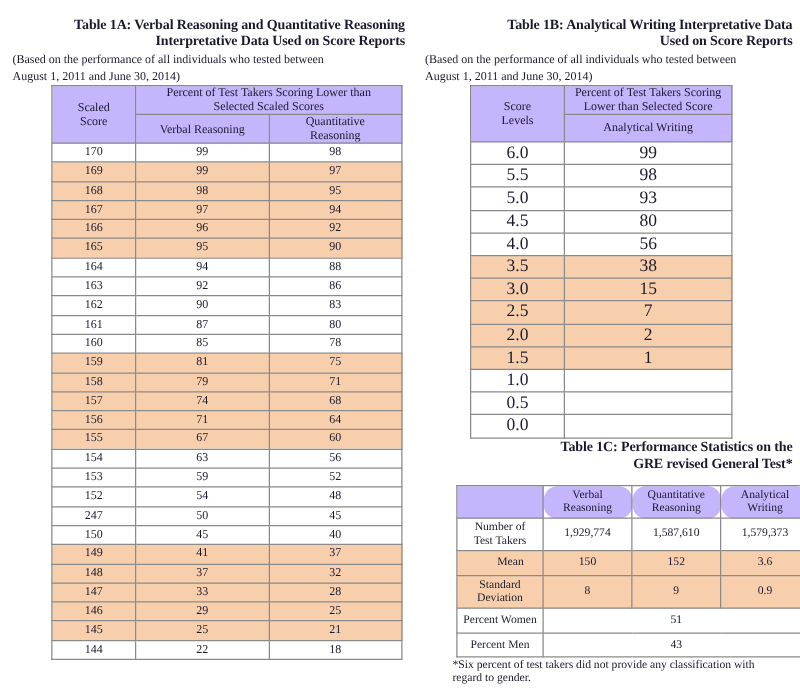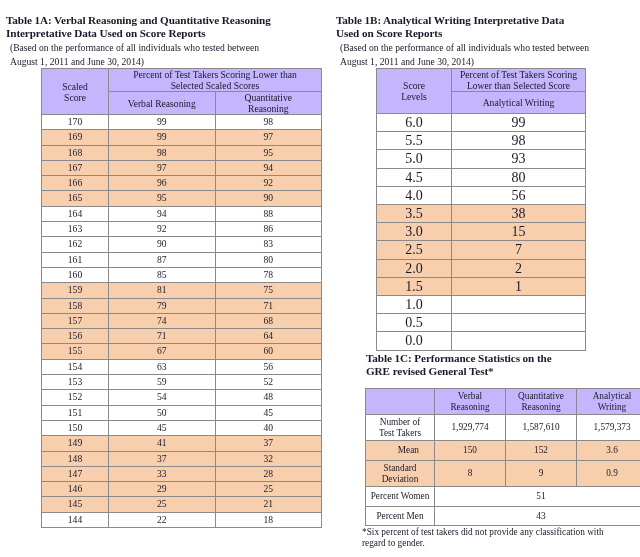--- a/index.html
+++ b/index.html
@@ -28,21 +28,21 @@
   }
   .col-right {
     position: absolute;
     left: 330px;
     top: 0px;
     width: 310px;
   }
 
   
   .tbl-title {
-    text-align: left;
+    text-align: right;
     font-weight: bold;
     font-size: 11.2px;
     line-height: 13.2px;
     letter-spacing: -0.1px;
     padding: 0 6px;
   }
   .tbl-subtitle {
     text-align: left;
     font-size: 9.6px;
     line-height: 12px;
@@ -88,21 +88,21 @@
   #table1b td.aw  { width: 133px; }
   #table1b tbody td { height: 17.2px; line-height: 17.2px; font-size: 14px; }
 
   
   #table1c-title { position: absolute; left: 30px; top: 352px; width: 280px; }
   #table1c-wrap { position: absolute; left: 35px; top: 388px; }
   #table1c { width: 270px; }
   #table1c td { font-size: 9.3px; line-height: 10.6px; }
   #table1c td.rowlabel { width: 66px; padding: 2px 1px; }
   #table1c td.val { width: 68px; padding: 2px 1px; }
-  #table1c .h2 { line-height: 10.6px; }
+  #table1c .h2 { line-height: 10.6px; border-radius: 11px; }
   #footnote {
     position: absolute;
     left: 32px;
     top: 527px;
     width: 290px;
     font-size: 9.3px;
     line-height: 11.2px;
   }
   .tight { display: block; }
 </style>
@@ -233,21 +233,21 @@
               <td class="score plain">153</td>
               <td class="vr plain">59</td>
               <td class="qr plain">52</td>
             </tr>
             <tr class="plain">
               <td class="score plain">152</td>
               <td class="vr plain">54</td>
               <td class="qr plain">48</td>
             </tr>
             <tr class="plain">
-              <td class="score plain">151</td>
+              <td class="score plain">247</td>
               <td class="vr plain">50</td>
               <td class="qr plain">45</td>
             </tr>
             <tr class="plain">
               <td class="score plain">150</td>
               <td class="vr plain">45</td>
               <td class="qr plain">40</td>
             </tr>
             <tr class="shaded">
               <td class="score shaded">149</td>

